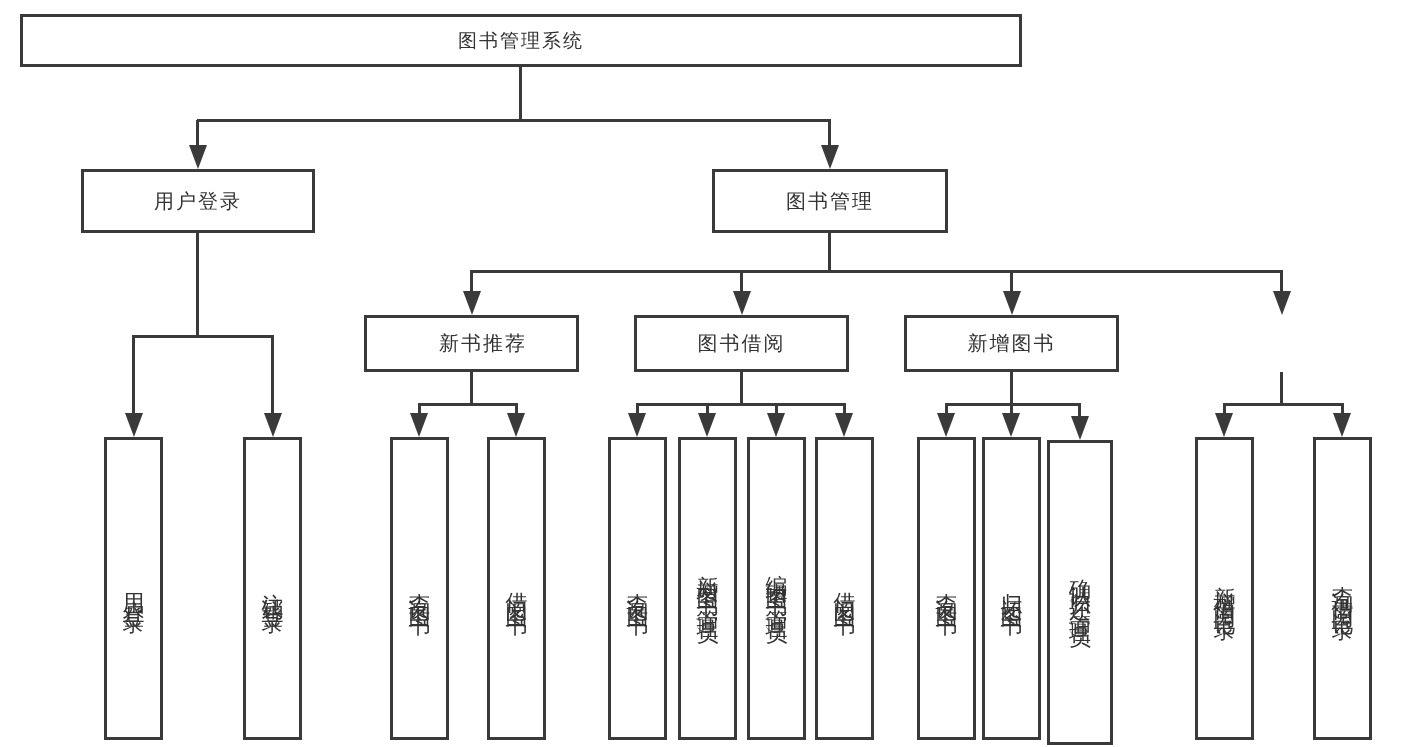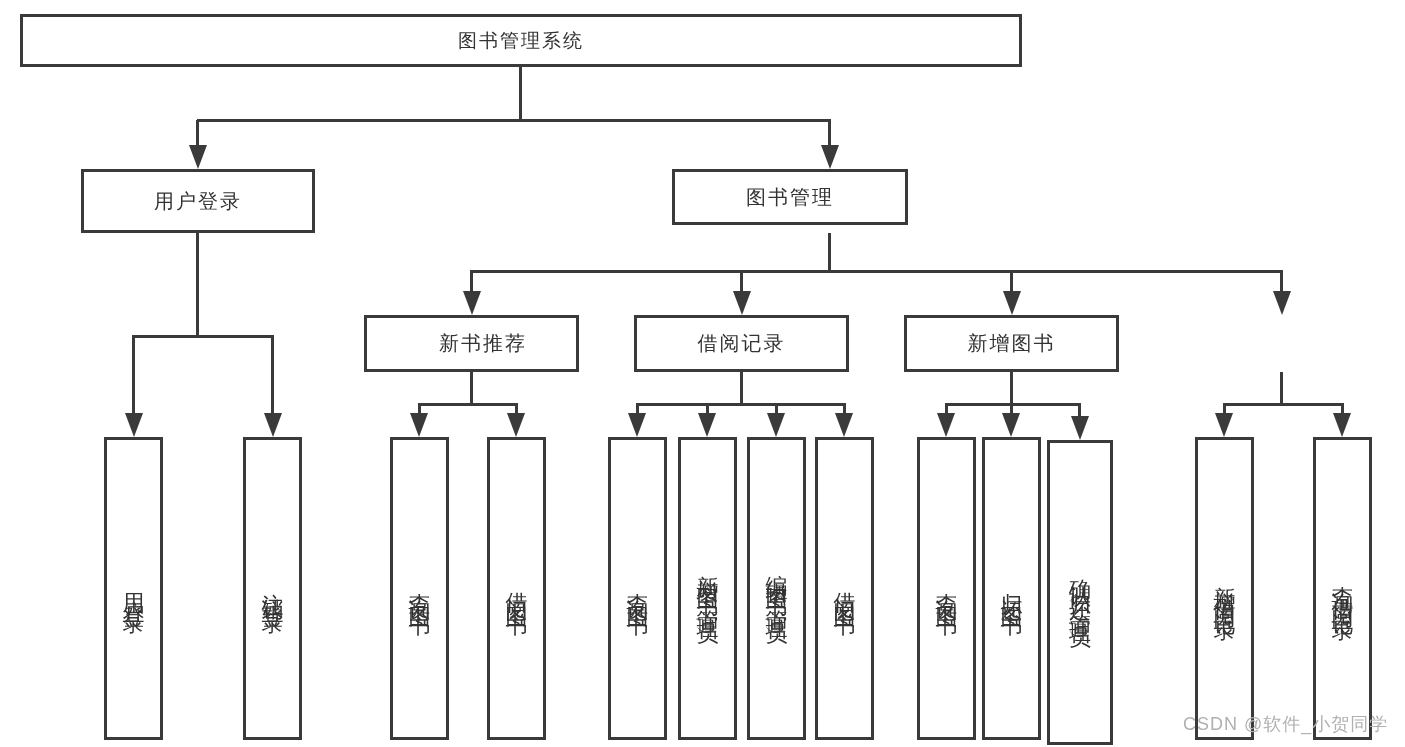--- a/index.html
+++ b/index.html
@@ -72,21 +72,21 @@
   <div class="vline" style="left:519px; top:66px; height:55px;"></div>
   <div class="hline" style="left:197px; top:119px; width:634px;"></div>
   <div class="vline" style="left:196px; top:120px; height:28px;"></div>
   <div class="arrow" style="left:189px; top:145px;"></div>
   <div class="vline" style="left:828px; top:120px; height:28px;"></div>
   <div class="arrow" style="left:821px; top:145px;"></div>
 
   <div class="box" style="left:81px; top:169px; width:234px; height:64px;">
     <span class="hlabel">用户登录</span>
   </div>
-  <div class="box" style="left:672px; top:169px; width:236px; height:56px;">
+  <div class="box" style="left:712px; top:169px; width:236px; height:64px;">
     <span class="hlabel">图书管理</span>
   </div>
 
   <div class="vline" style="left:196px; top:233px; height:104px;"></div>
   <div class="hline" style="left:132px; top:335px; width:142px;"></div>
   <div class="vline" style="left:132px; top:335px; height:80px;"></div>
   <div class="arrow" style="left:125px; top:413px;"></div>
   <div class="vline" style="left:271px; top:335px; height:80px;"></div>
   <div class="arrow" style="left:264px; top:413px;"></div>
 
@@ -98,21 +98,21 @@
   <div class="arrow" style="left:733px; top:291px;"></div>
   <div class="vline" style="left:1010px; top:271px; height:23px;"></div>
   <div class="arrow" style="left:1003px; top:291px;"></div>
   <div class="vline" style="left:1280px; top:271px; height:23px;"></div>
   <div class="arrow" style="left:1273px; top:291px;"></div>
 
   <div class="box" style="left:364px; top:315px; width:215px; height:57px;padding-left:23px;">
     <span class="hlabel">新书推荐</span>
   </div>
   <div class="box" style="left:634px; top:315px; width:215px; height:57px;">
-    <span class="hlabel">借阅记录</span>
+    <span class="hlabel">图书借阅</span>
   </div>
   <div class="box" style="left:904px; top:315px; width:215px; height:57px;">
     <span class="hlabel">新增图书</span>
   </div>
 
   <div class="vline" style="left:470px; top:372px; height:34px;"></div>
   <div class="hline" style="left:418px; top:403px; width:100px;"></div>
   <div class="vline" style="left:418px; top:403px; height:12px;"></div>
   <div class="arrow" style="left:410px; top:413px;"></div>
   <div class="vline" style="left:515px; top:403px; height:12px;"></div>
@@ -182,15 +182,14 @@
     <span class="vtext">确认归还（管理员）</span>
   </div>
 
   <div class="box" style="left:1195px; top:437px; width:59px; height:303px;">
     <span class="vtext">新增借阅记录</span>
   </div>
   <div class="box" style="left:1313px; top:437px; width:59px; height:303px;">
     <span class="vtext">查询借阅记录</span>
   </div>
 
-  <div class="watermark">CSDN @软件_小贺同学</div>
 
 </div>
 
 </body></html>

